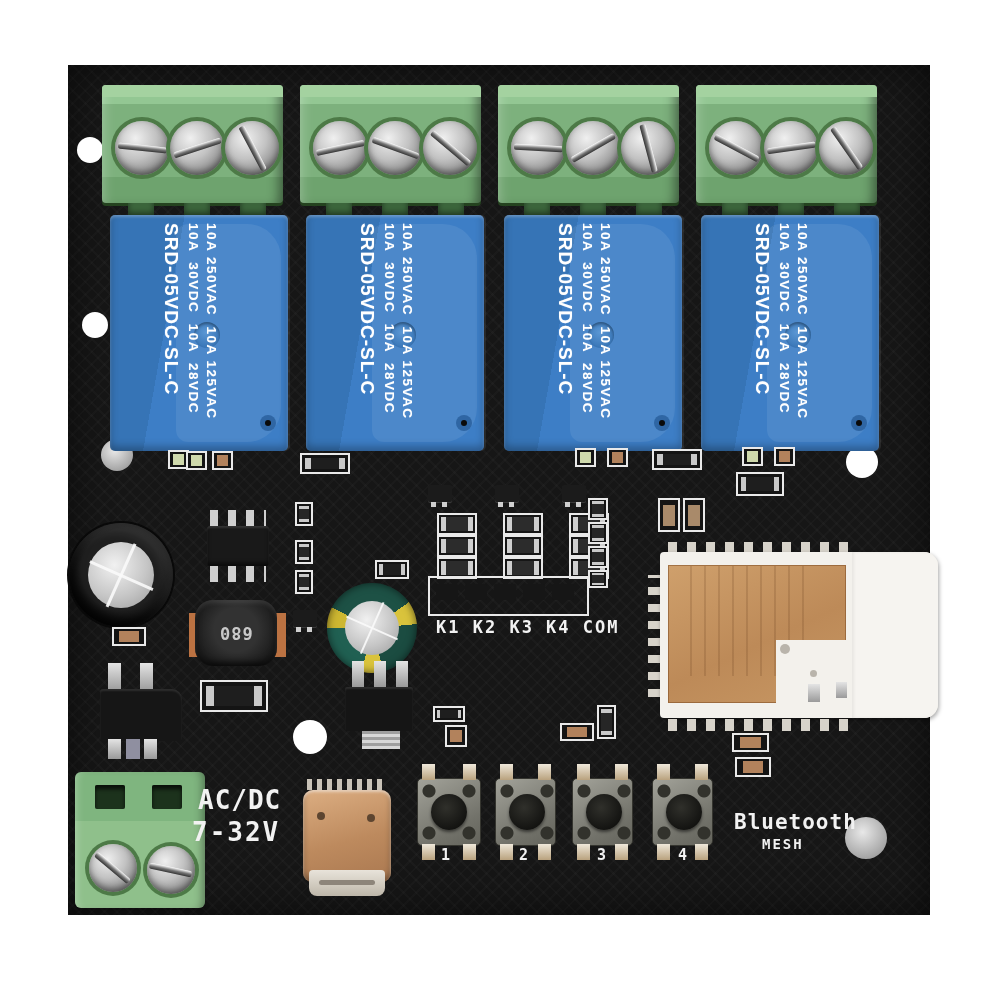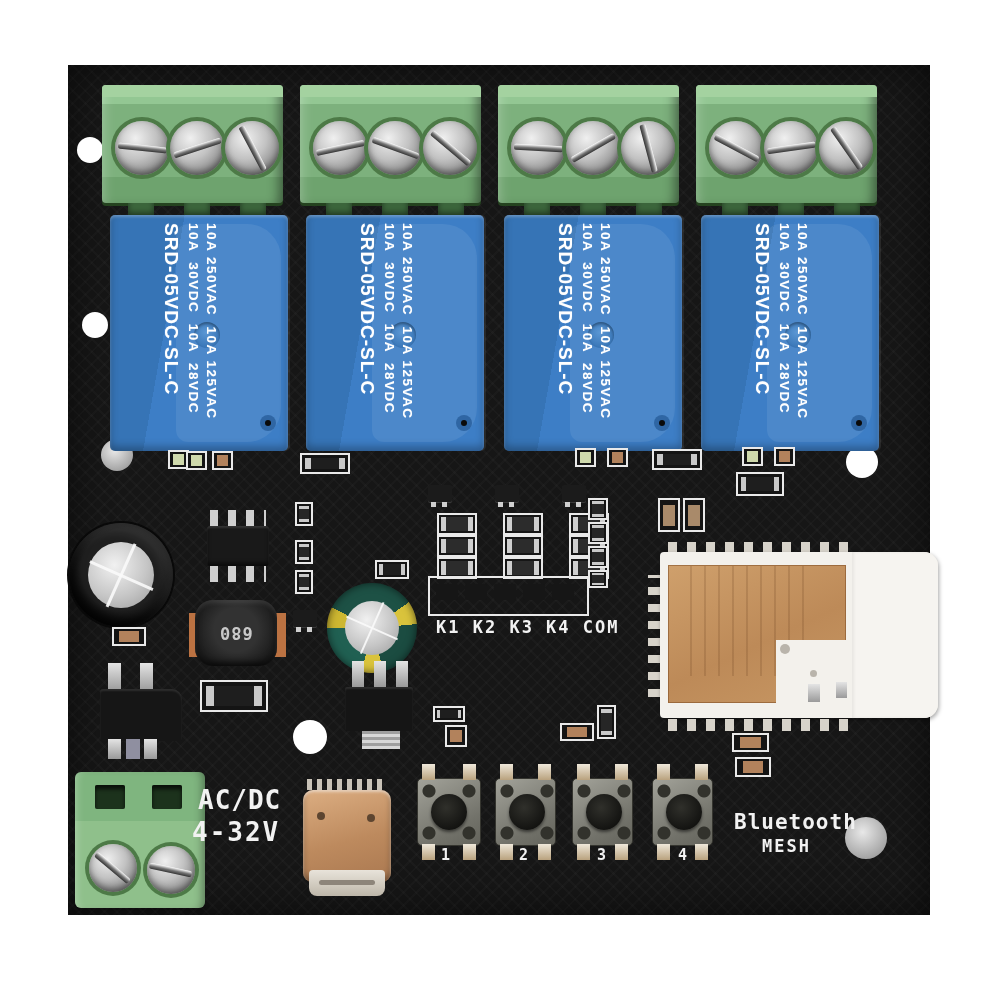--- a/index.html
+++ b/index.html
@@ -330,21 +330,21 @@
     <div class="slotop" style="left:77px;"></div>
     <div class="screw" style="left:14px;top:72px;width:48px;height:48px;">
         <div class="slot" style="transform:rotate(40deg);"></div>
       </div>
     <div class="screw" style="left:72px;top:74px;width:48px;height:48px;">
         <div class="slot" style="transform:rotate(12deg);"></div>
       </div>
   </div>
 
   <div class="silk" style="left:130px;top:720px;font-size:26px;letter-spacing:1px;">AC/DC</div>
-  <div class="silk" style="left:124px;top:752px;font-size:26px;letter-spacing:2px;">4-32V</div>
+  <div class="silk" style="left:124px;top:752px;font-size:26px;letter-spacing:2px;">7-32V</div>
 
   <div class="padstrip-h" style="left:239px;top:714px;width:80px;height:11px;background:repeating-linear-gradient(90deg,#c9c3b8 0 5px,transparent 5px 10px);"></div>
   <div class="usb" style="left:235px;top:725px;">
     <div class="dot" style="left:14px;top:22px;"></div>
     <div class="dot" style="left:64px;top:24px;"></div>
     <div class="tip"></div>
   </div>
 
   <div class="smd dk" style="left:365px;top:641px;width:28px;height:12px;"></div>
   <div class="smd" style="left:377px;top:660px;width:18px;height:18px;"></div>
@@ -380,15 +380,15 @@
     <div class="plunger"></div>
     <div class="leg" style="left:4px;top:65px;"></div>
       <div class="leg" style="left:42px;top:65px;"></div>
   </div>
   <div class="silk" style="left:373px;top:781px;font-size:15px;">1</div>
   <div class="silk" style="left:451px;top:781px;font-size:15px;">2</div>
   <div class="silk" style="left:529px;top:781px;font-size:15px;">3</div>
   <div class="silk" style="left:610px;top:781px;font-size:15px;">4</div>
 
   <div class="silk" style="left:666px;top:745px;font-size:21px;letter-spacing:1px;">Bluetooth</div>
-  <div class="silk" style="left:694px;top:771px;font-size:17px;letter-spacing:2px;">MESH</div>
+  <div class="silk" style="left:694px;top:771px;font-size:14px;letter-spacing:2px;">MESH</div>
 
 </div>
 
 </body></html>

